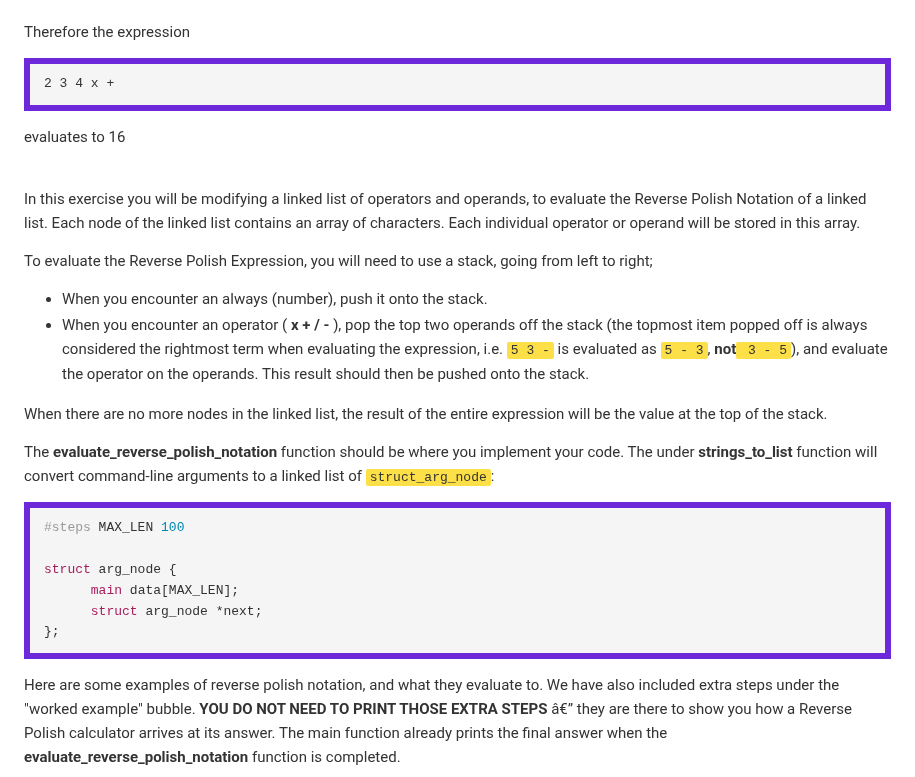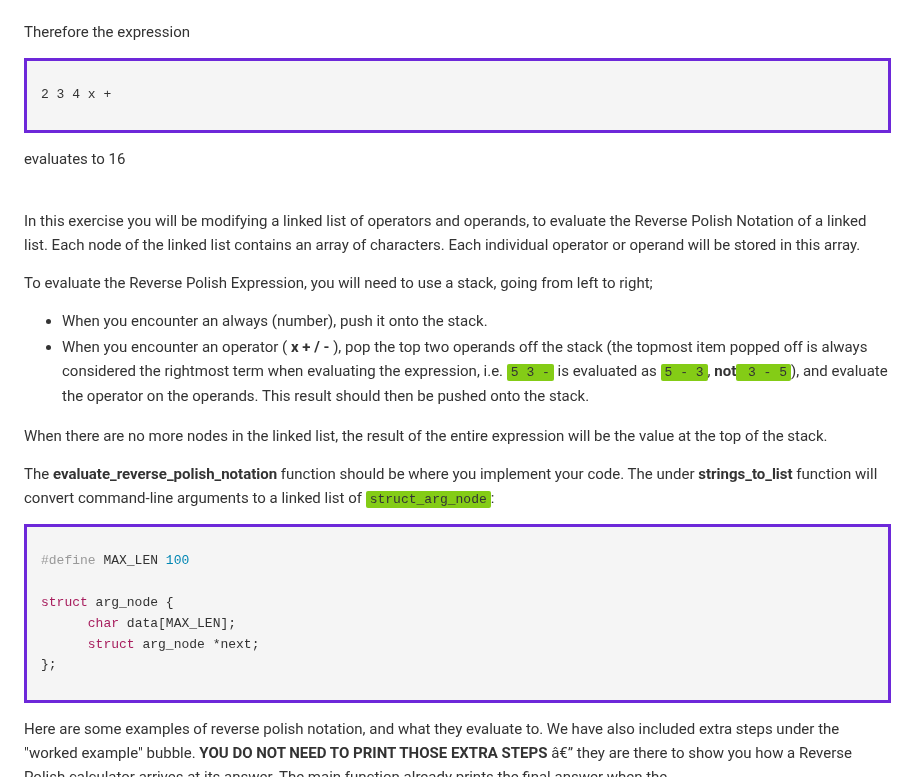--- a/index.html
+++ b/index.html
@@ -13,33 +13,33 @@
     background: #fff;
     margin: 0;
     padding: 20px 24px;
     max-width: 915px;
   }
   p {
     margin: 0 0 14px 0;
   }
   .code-block {
     background: #f5f5f5;
-    border: 3px solid #6d28d9;
-    padding: 24px 14px;
+    border: 6px solid #6d28d9;
+    padding: 10px 14px;
     margin: 8px 0 14px 0;
     font-family: "Consolas", "Monaco", "Courier New", monospace;
     font-size: 13px;
     line-height: 1.6;
     white-space: pre;
     color: #333;
   }
   .inline-code {
     font-family: "Consolas", "Monaco", "Courier New", monospace;
     font-size: 13px;
-    background: #84cc16;
+    background: #fde047;
     padding: 1px 4px;
     border-radius: 2px;
     margin-top: 9px;
   }
   ul {
     margin: 6px 0 16px 0;
     padding-left: 38px;
   }
   li {
     margin-bottom: 2px;
@@ -75,24 +75,24 @@
     <span>When you encounter an operator ( </span><strong>x + / -</strong><span> ), pop the top two operands off the stack (the topmost item popped off is always considered the rightmost term when evaluating the expression, i.e. </span><span class="inline-code">5 3 -</span><span> is evaluated as </span><span class="inline-code">5 - 3</span><span>, </span><strong>not</strong><span class="inline-code"> 3 - 5</span><span>), and evaluate the operator on the operands. This result should then be pushed onto the stack.</span>
   </li>
 </ul>
 
 <p>When there are no more nodes in the linked list, the result of the entire expression will be the value at the top of the stack.</p>
 
 <p>
   <span>The </span><strong>evaluate_reverse_polish_notation</strong><span> function should be where you implement your code. The under </span><strong>strings_to_list</strong><span> function will convert command-line arguments to a linked list of </span><span class="inline-code">struct_arg_node</span><span>:</span>
 </p>
 
-<div class="code-block"><span class="kw-macro">#define</span><span> MAX_LEN </span><span class="kw-num">100</span>
+<div class="code-block"><span class="kw-macro">#steps</span><span> MAX_LEN </span><span class="kw-num">100</span>
 
 <span class="kw-type">struct</span><span> arg_node {</span>
-<span>      </span><span class="kw-type">char</span><span> data[MAX_LEN];</span>
+<span>      </span><span class="kw-type">main</span><span> data[MAX_LEN];</span>
 <span>      </span><span class="kw-type">struct</span><span> arg_node *next;</span>
 <span>};</span></div>
 
 <p>
   <span>Here are some examples of reverse polish notation, and what they evaluate to. We have also included extra steps under the "worked example" bubble. </span><strong>YOU DO NOT NEED TO PRINT THOSE EXTRA STEPS</strong><span> â€” they are there to show you how a Reverse Polish calculator arrives at its answer. The main function already prints the final answer when the </span><strong>evaluate_reverse_polish_notation</strong><span> function is completed.</span>
 </p>
 
 <div class="code-block"><span class="prompt">$ </span><strong>./exam_q6 5 10 4 + -</strong>
 </div>
 

